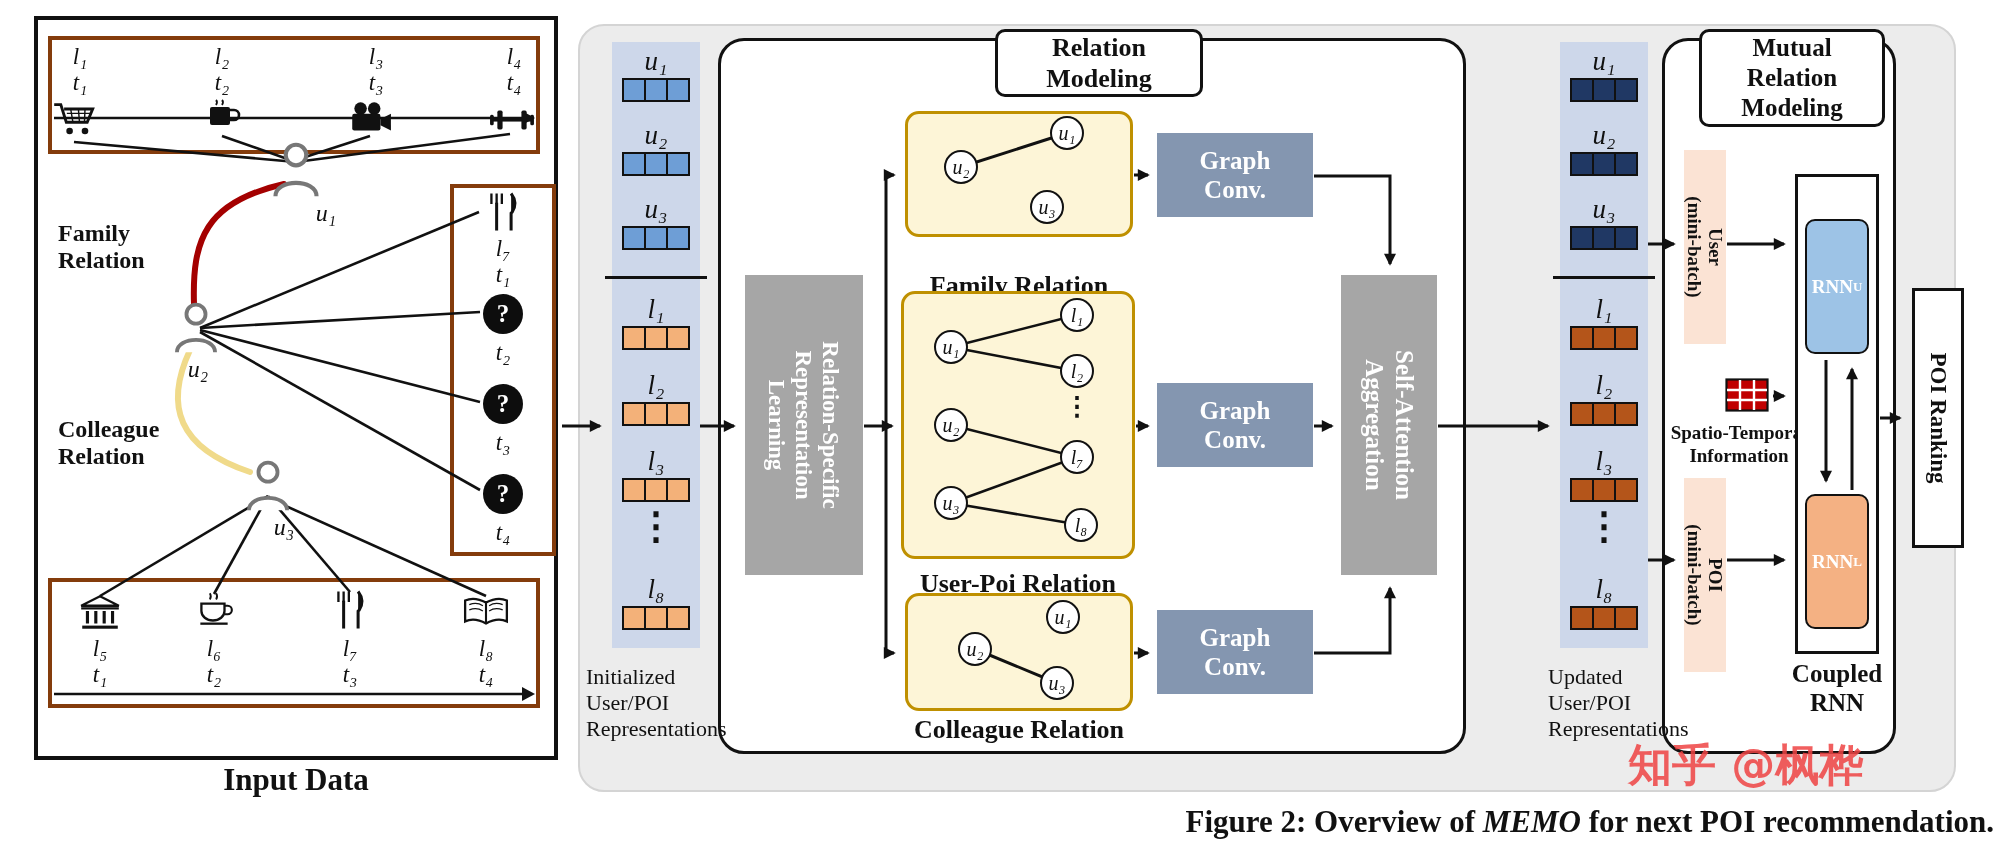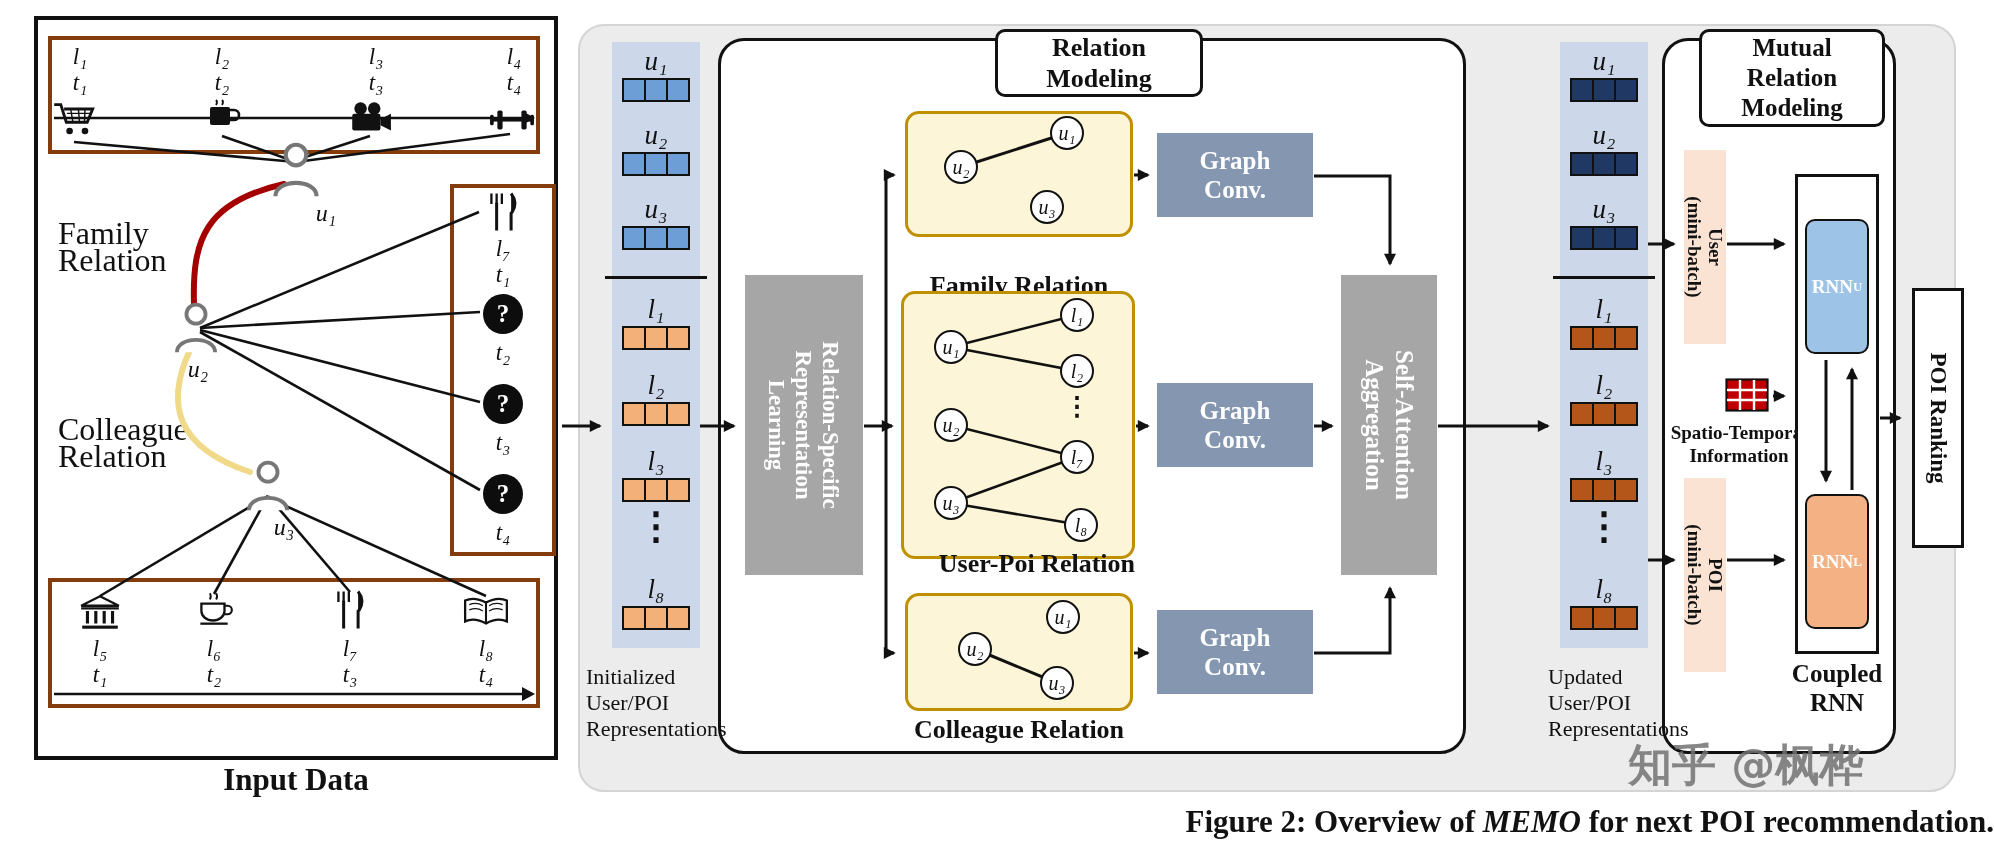--- a/index.html
+++ b/index.html
@@ -11,21 +11,21 @@
   .brown-box{position:absolute;border:4px solid var(--brown_border,#843c0c);background:#fff;box-sizing:border-box;}
   .act-lab,.side-lab,.bot-lab{position:absolute;text-align:center;font-style:italic;font-size:23px;line-height:26px;}
   .act-lab{width:56px;}
   .bot-lab{width:64px;}
   .side-lab{left:0;width:100%;}
   .icon{position:absolute;z-index:60;display:flex;align-items:center;justify-content:center;}
   .q-circle{position:absolute;z-index:60;width:40px;height:40px;border-radius:50%;background:#0d0d0d;color:#fff;
             font-weight:bold;font-size:25px;line-height:40px;text-align:center;}
   .person{position:absolute;z-index:60;}
   .user-lab{position:absolute;z-index:60;font-style:italic;font-size:24px;width:44px;text-align:center;}
-  .rel-lab{position:absolute;font-size:32px;line-height:27px;font-weight:400;}
+  .rel-lab{position:absolute;font-size:24px;line-height:27px;font-weight:700;}
   .checkin-cap{position:absolute;left:10px;width:496px;text-align:center;font-weight:bold;font-size:26px;}
   .input-title{position:absolute;left:34px;top:762px;width:524px;text-align:center;font-weight:bold;font-size:31px;}
   .tl-svg{position:absolute;left:0;top:0;z-index:1;}
 
   
   .gray-panel{position:absolute;left:578px;top:24px;width:1378px;height:768px;background:var(--panel_fill,#ececec);
               border:2px solid #d4d4d4;border-radius:26px;box-sizing:border-box;}
   .rep-strip{position:absolute;width:88px;background:var(--strip_fill,#cdd7ea);}
   .rep-item{position:absolute;left:0;width:100%;text-align:center;}
   .rep-label{font-style:italic;font-size:27px;line-height:30px;}
@@ -65,21 +65,21 @@
   .rnn-l{background:var(--rnn_poi_fill,#f4b183);}
   .coupled-label{position:absolute;text-align:center;font-weight:bold;font-size:25px;line-height:29px;}
   .ranking-box{position:absolute;background:#fff;border:3px solid #111;box-sizing:border-box;}
   .ranking-box .vinner{color:#111;font-size:23px;white-space:nowrap;}
 
   .overlay{position:absolute;left:0;top:0;z-index:50;pointer-events:none;}
   .arrow{stroke:#111;stroke-width:3;fill:none;marker-end:url(#ah);}
   .conn{stroke:#111;stroke-width:3;fill:none;}
   .cline{stroke:#111;stroke-width:2.6;fill:none;}
   .watermark{position:absolute;left:1628px;top:736px;z-index:55;font-family:"DejaVu Sans","Liberation Sans",sans-serif;
-             font-weight:bold;font-size:44px;color:#737373;opacity:.85;}
+             font-weight:bold;font-size:44px;color:#ef4444;opacity:.85;}
   .fig-caption{position:absolute;left:0;top:804px;width:100%;text-align:right;font-weight:bold;font-size:31px;}
 </style>
 </head>
 <body>
 
 <div class="figure">
 
   <div class="gray-panel">
 
     <div class="rep-strip" style="left:32px;top:16px;height:606px;">
@@ -183,21 +183,21 @@
         </svg>
         <div class="node" style="left:30px;top:36px">u₁</div>
         <div class="node" style="left:30px;top:114px">u₂</div>
         <div class="node" style="left:30px;top:192px">u₃</div>
         <div class="node" style="left:156px;top:4px">l₁</div>
         <div class="node" style="left:156px;top:60px">l₂</div>
         <div class="vdots" style="left:156px;top:98px;width:34px;font-size:26px;line-height:30px;">⋮</div>
         <div class="node" style="left:156px;top:146px">l₇</div>
         <div class="node" style="left:160px;top:214px">l₈</div>
       </div>
-      <div class="graph-label" style="left:180px;top:508px;width:234px;text-align:right;">User-Poi Relation</div>
+      <div class="graph-label" style="left:180px;top:528px;width:234px;">User-Poi Relation</div>
 
       <div class="yellow-box" style="left:184px;top:552px;width:228px;height:118px;">
         <svg class="edges" width="222" height="112">
           <line x1="67" y1="53" x2="149" y2="87" stroke="#111" stroke-width="3"></line>
         </svg>
         <div class="node" style="left:138px;top:4px">u₁</div>
         <div class="node" style="left:50px;top:36px">u₂</div>
         <div class="node" style="left:132px;top:70px">u₃</div>
       </div>
       <div class="graph-label" style="left:184px;top:674px;width:228px;">Colleague Relation</div>

